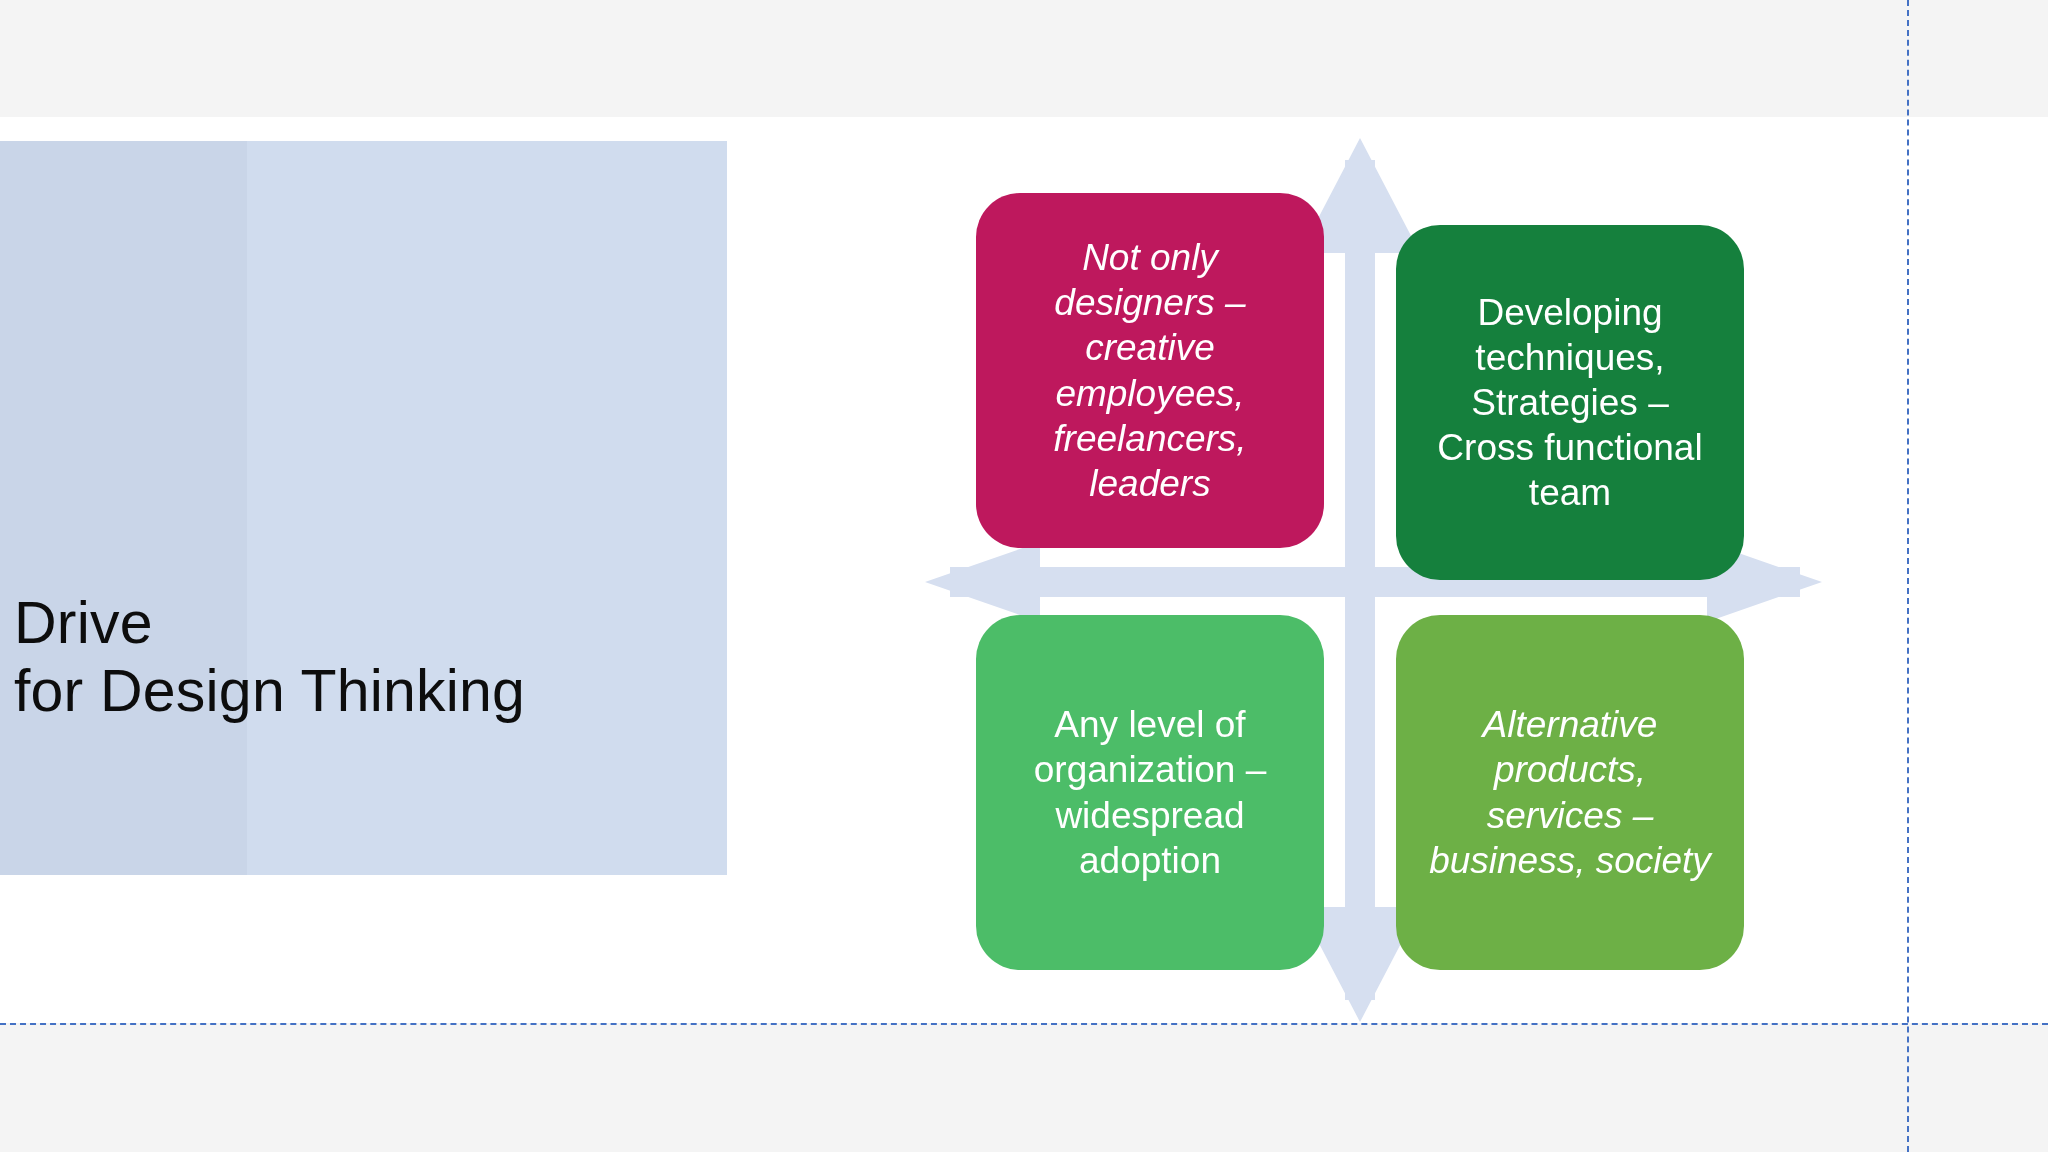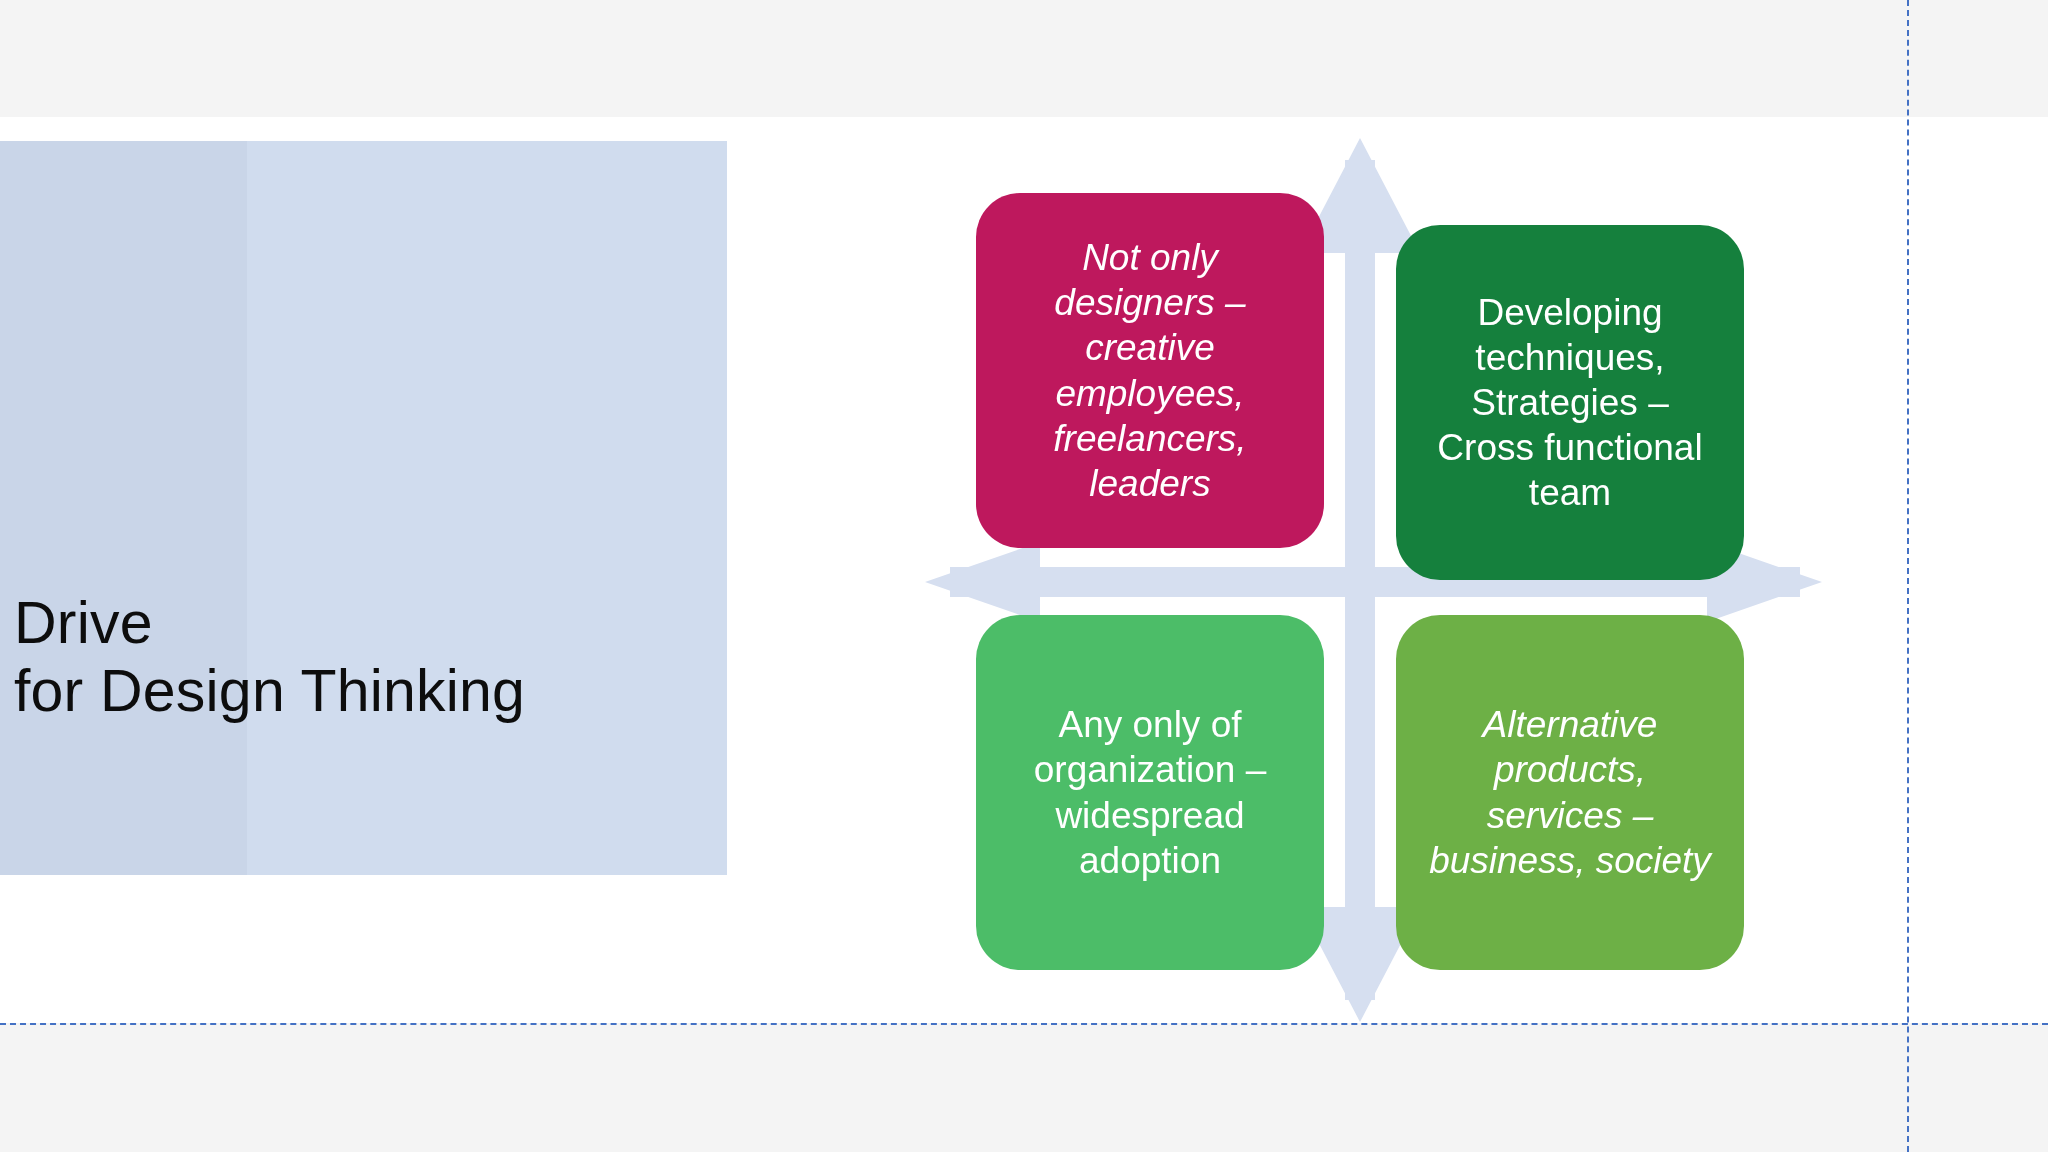--- a/index.html
+++ b/index.html
@@ -142,21 +142,21 @@
 employees,
 freelancers,
 leaders</div>
 
   <div class="qbox tr" style="background:#15803d;margin-top:32px;">Developing
 techniques,
 Strategies –
 Cross functional
 team</div>
 
-  <div class="qbox bl" style="background:#4cbd68;">Any only of
+  <div class="qbox bl" style="background:#4cbd68;">Any level of
 organization –
 widespread
 adoption</div>
 
   <div class="qbox br" style="background:#6db046;">Alternative
 products,
 services –
 business, society</div>
 
   <div class="guide-v"></div>

